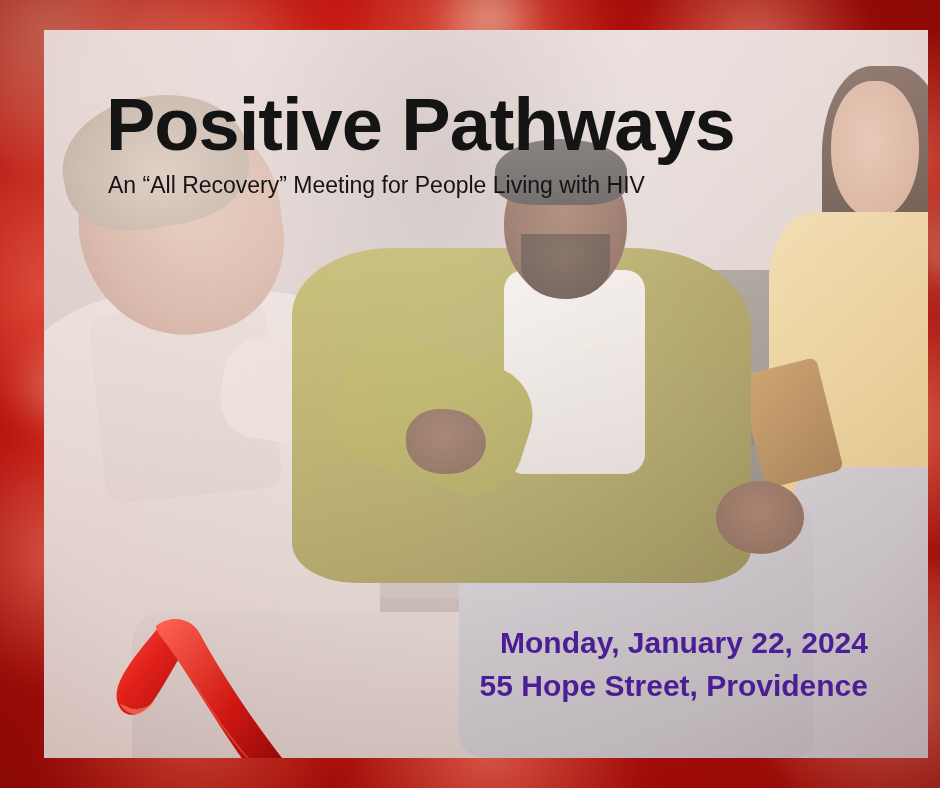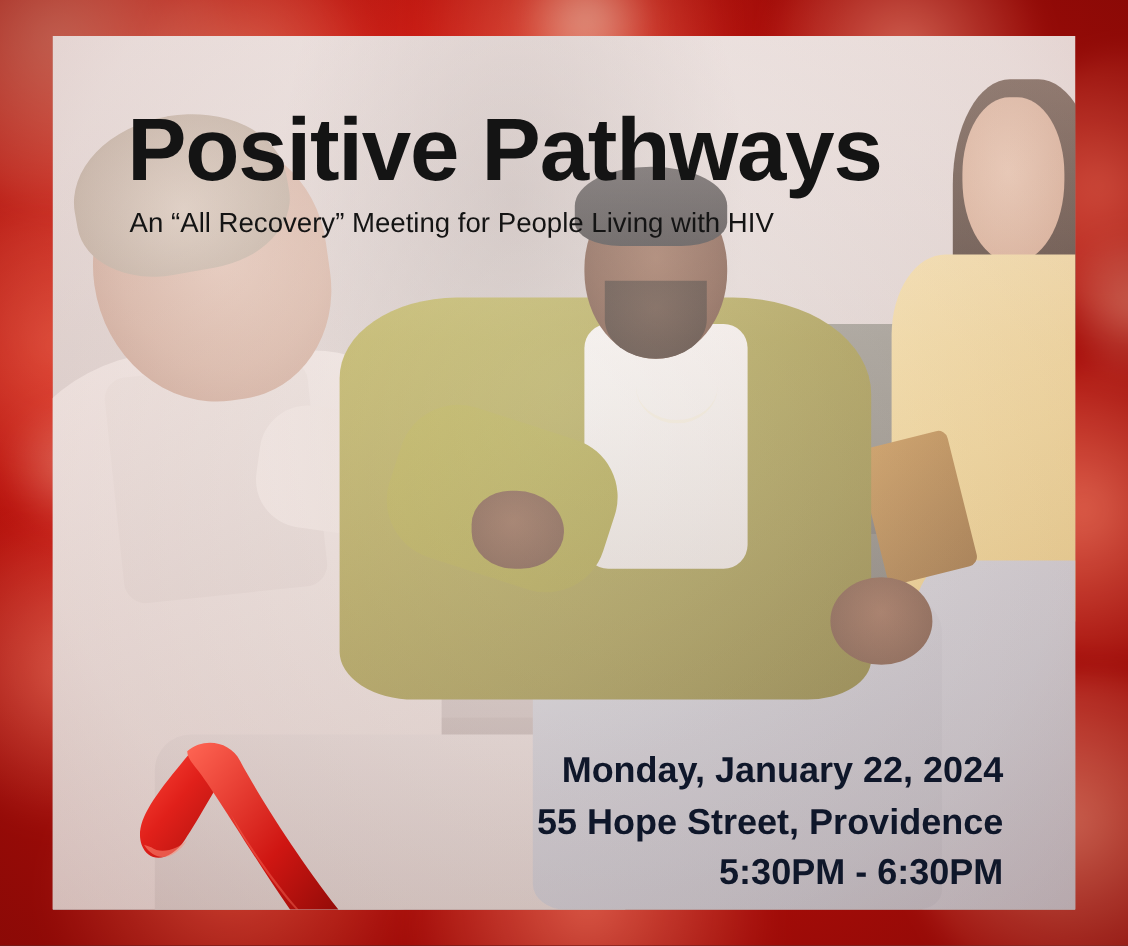--- a/index.html
+++ b/index.html
@@ -60,20 +60,21 @@
 
   
   #photo-panel {
     position: absolute;
     left: 44px;
     top: 30px;
     width: 852px;
     height: 728px;
     overflow: hidden;
     background: #cfc6c4;
+    padding-left: 32px;
   }
 
   
   .scene { position: absolute; inset: 0; }
 
   .wall {
     position: absolute; left: 0; top: 0; right: 0; height: 62%;
     background: linear-gradient(180deg, #e8e2e0 0%, #ded6d3 55%, #d6cdca 100%);
   }
   .wall-shadow {
@@ -257,21 +258,21 @@
   #details {
     position: absolute;
     left: 0;
     right: 60px;
     top: 592px;
     text-align: right;
   }
   #details .line {
     font-size: 30px;
     font-weight: bold;
-    color: #0f172a;
+    color: #4c1d95;
     line-height: 1.42;
     white-space: nowrap;
   }
 
   
   #ribbon {
     position: absolute;
     left: 52px;
     top: 578px;
     width: 240px;
@@ -361,17 +362,16 @@
         <path d="M96 70 C110 94, 136 132, 160 158 C150 152, 126 122, 102 82 Z" fill="rgba(255,120,100,.4)"></path>
       </svg>
     </div>
 
     <h1 id="title">Positive Pathways</h1>
     <p id="subtitle">An “All Recovery” Meeting for People Living with HIV</p>
 
     <div id="details">
       <div class="line">Monday, January 22, 2024</div>
       <div class="line">55 Hope Street, Providence</div>
-      <div class="line">5:30PM - 6:30PM</div>
     </div>
   </div>
 
 </div>
 
 </body></html>

